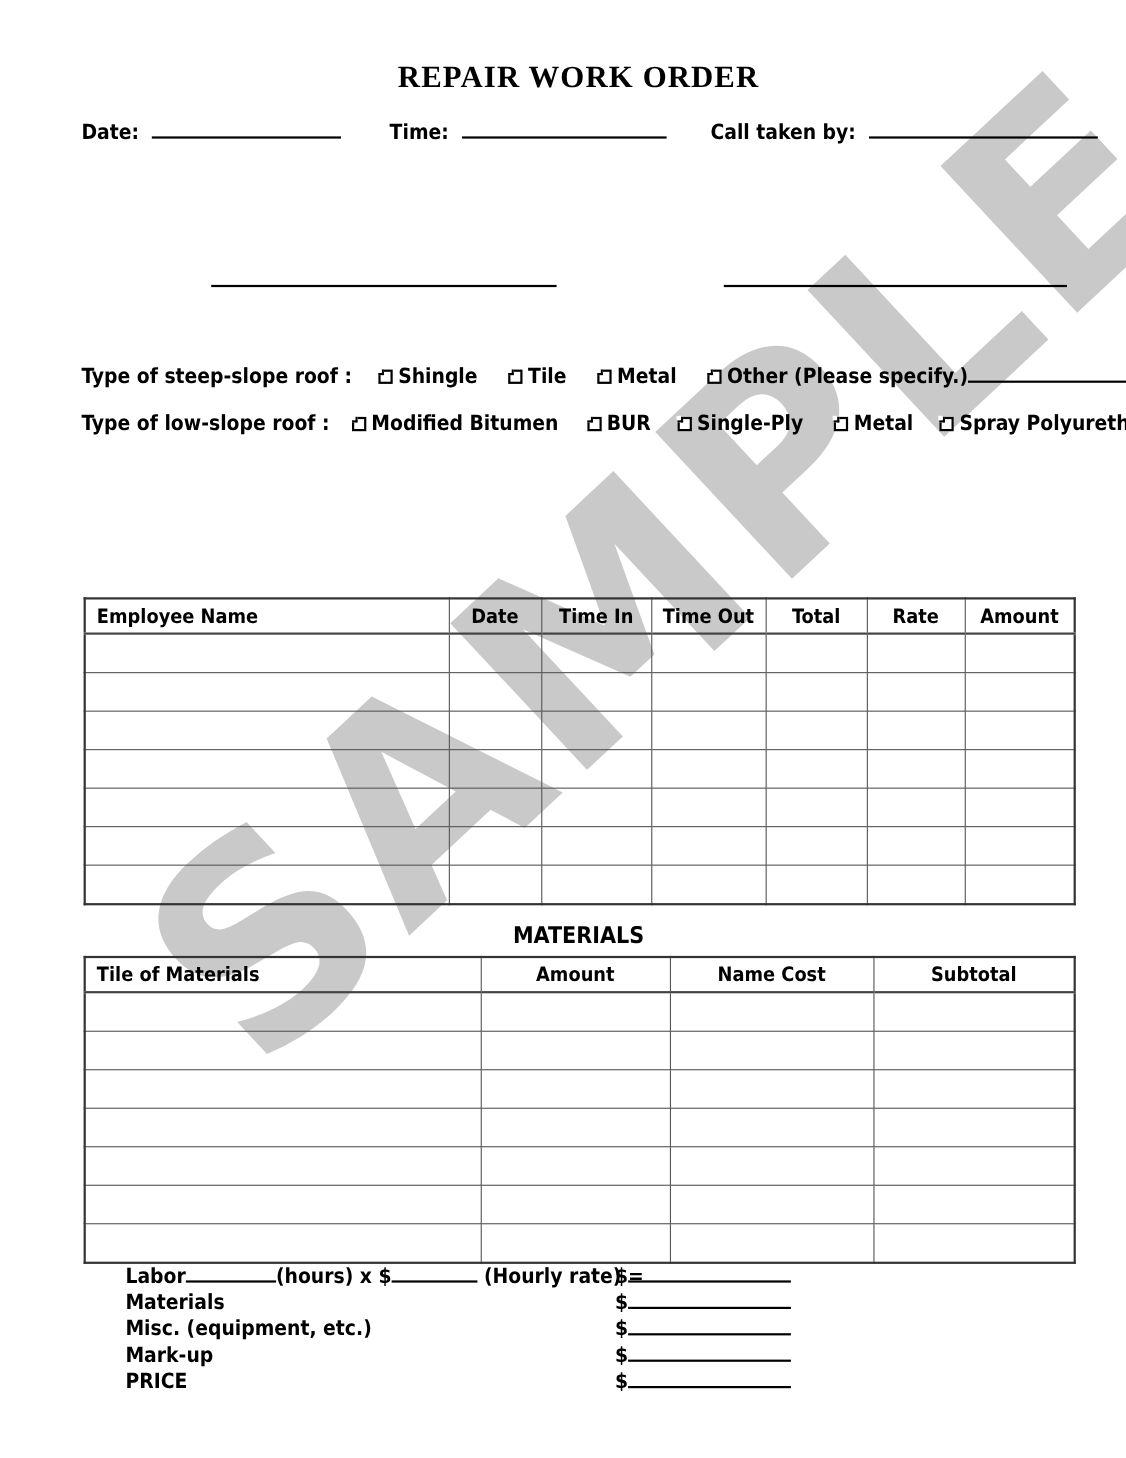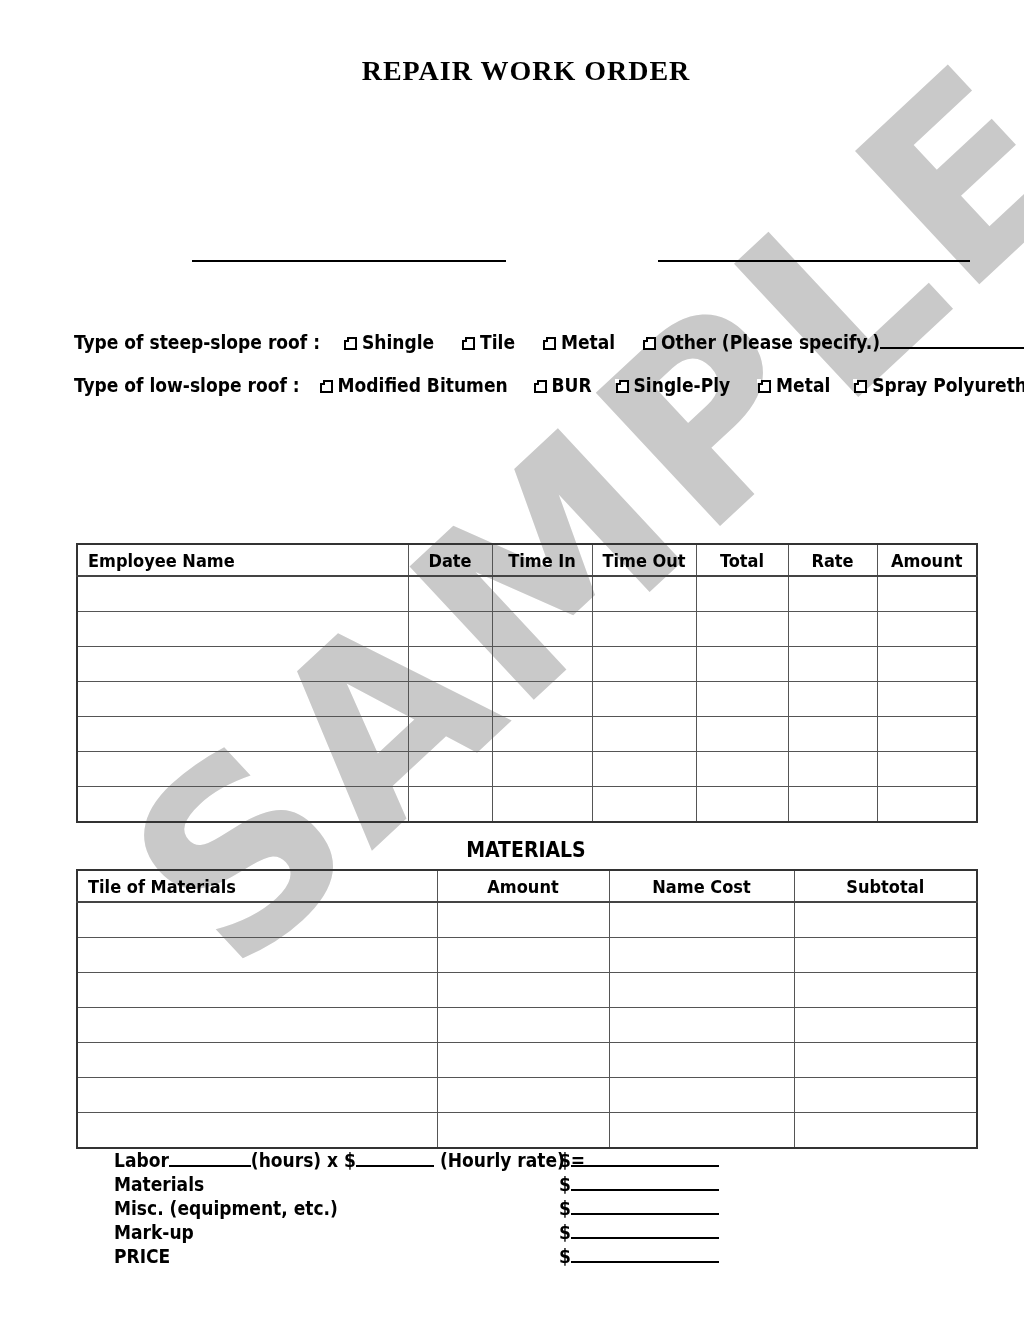--- a/index.html
+++ b/index.html
@@ -170,20 +170,30 @@
 <body>
 
 <div id="watermark">
   <div class="wm-text">SAMPLE</div>
 </div>
 
 <div id="page">
 
   <div class="title">REPAIR WORK ORDER</div>
 
+  <div class="row" style="top:108px;">
+    <span>Date:</span>
+    <span class="ul" style="width:172px;margin-left:6px;"></span>
+    <span class="gap" style="width:32px;"></span>
+    <span>Time:</span>
+    <span class="ul" style="width:186px;margin-left:6px;"></span>
+    <span class="gap" style="width:28px;"></span>
+    <span>Call taken by:</span>
+    <span class="ul" style="width:208px;margin-left:6px;"></span>
+  </div>
 
 
 
   <div class="row" style="top:243px;">
     <span class="gap" style="width:112px;"></span>
     <span class="ul" style="width:314px;"></span>
     <span class="gap" style="width:140px;"></span>
     <span class="ul" style="width:312px;"></span>
   </div>
 

